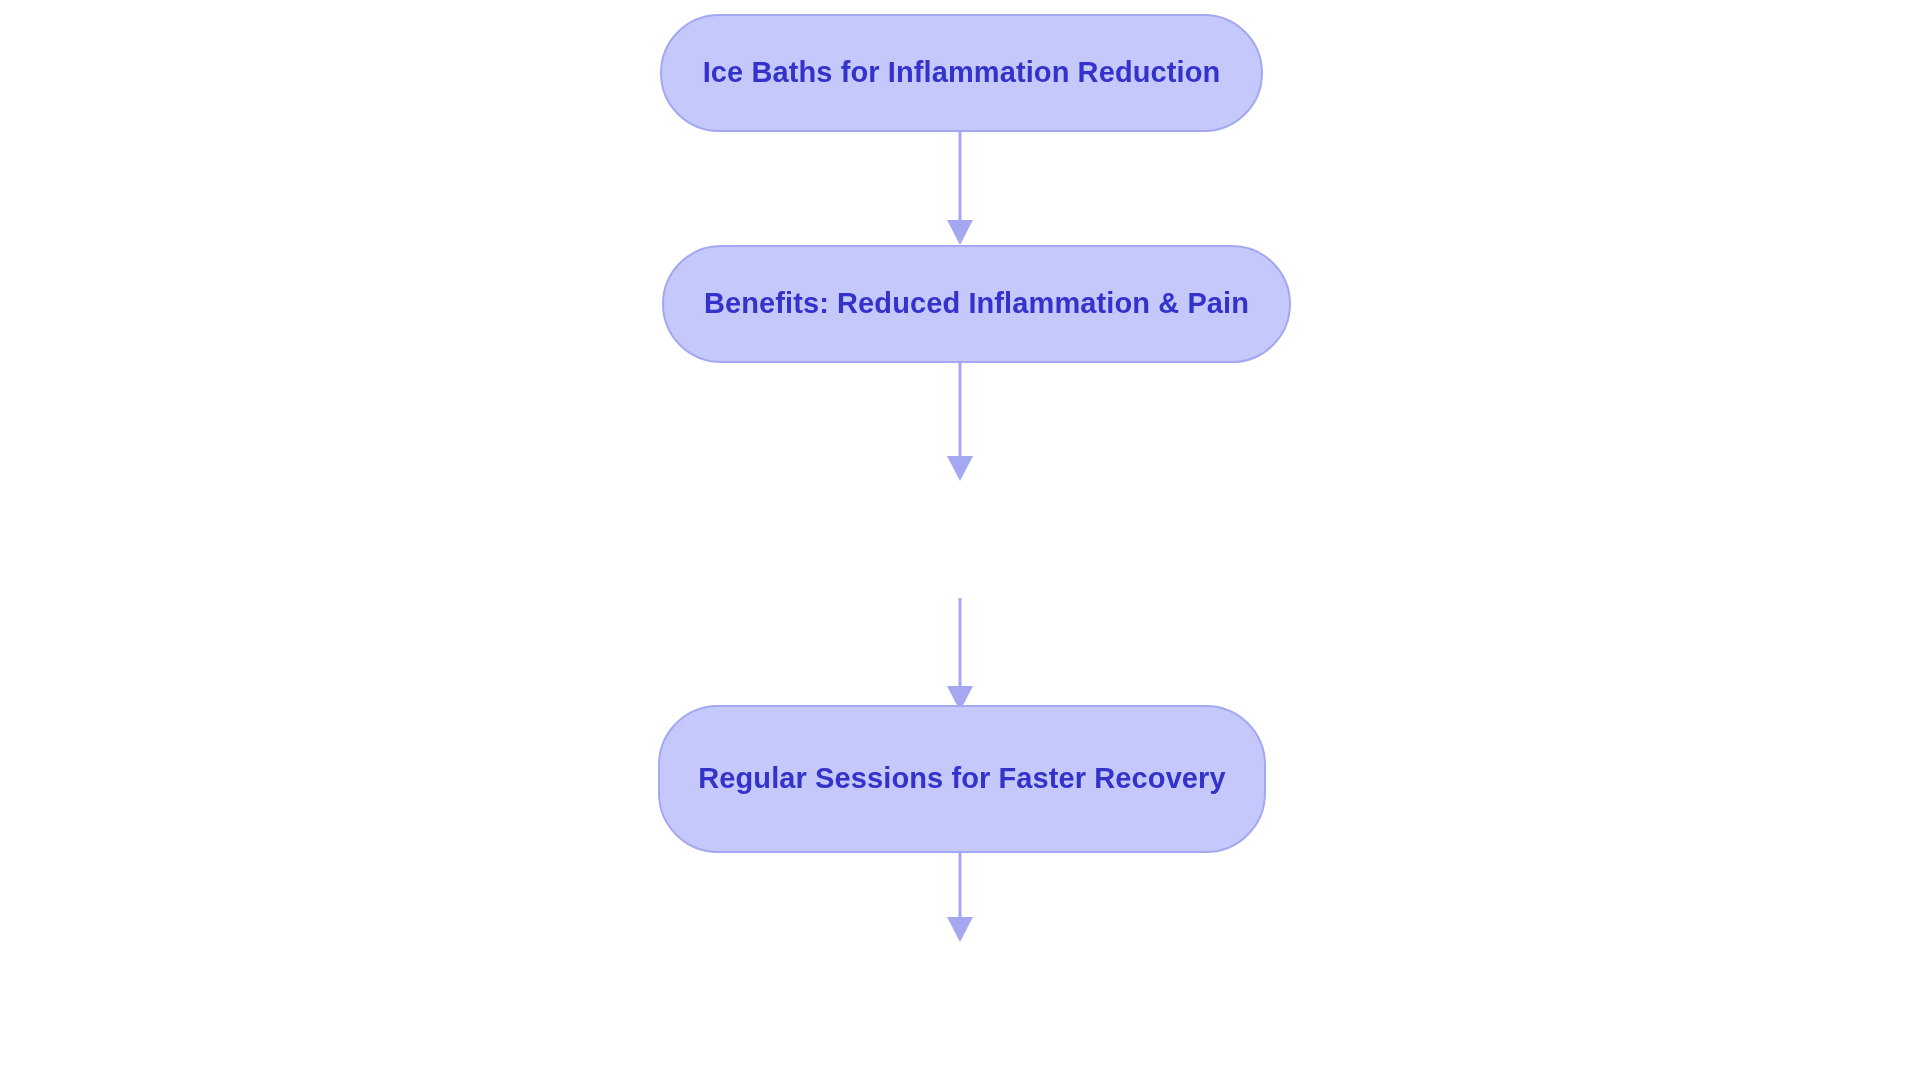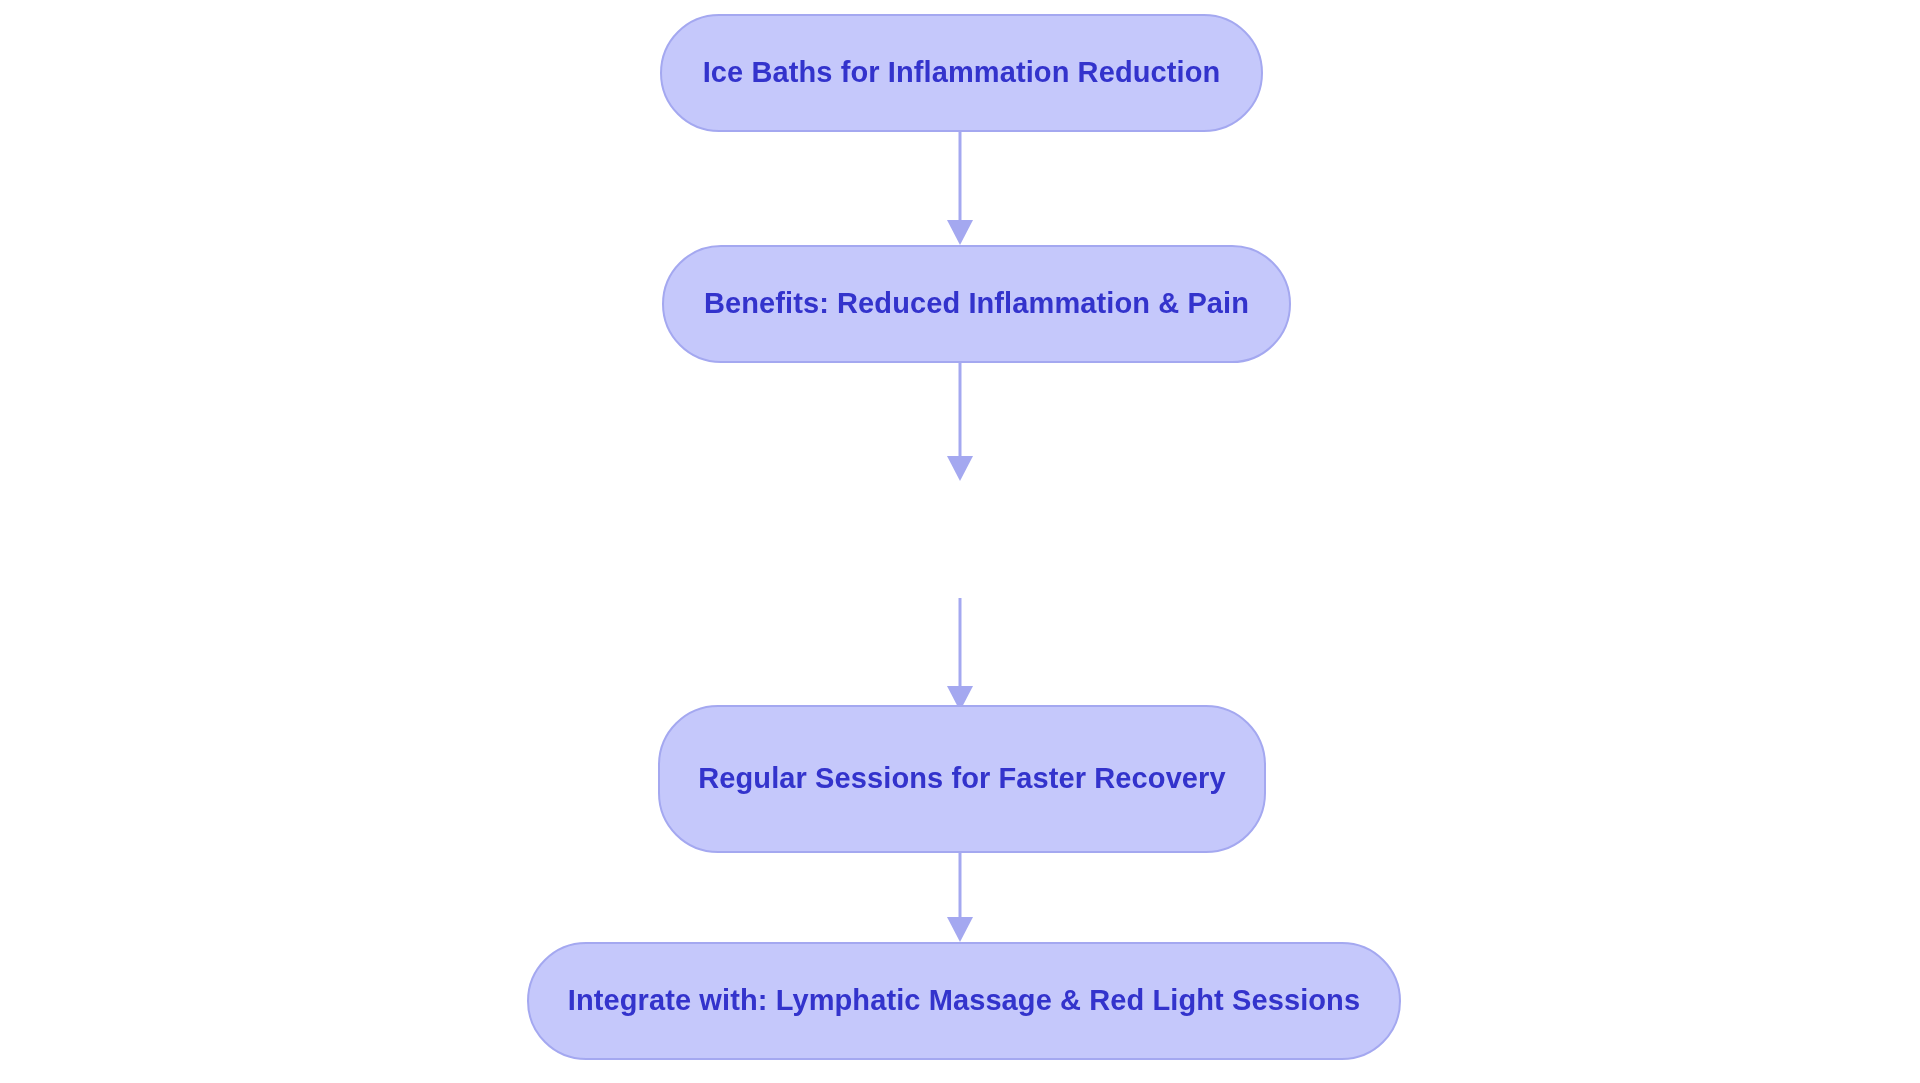--- a/index.html
+++ b/index.html
@@ -89,17 +89,14 @@
 
   <div class="flow-node" style="left:662px; top:245px; width:629px; height:118px;">
     <span class="node-label">Benefits: Reduced Inflammation &amp; Pain</span>
   </div>
 
 
   <div class="flow-node" style="left:658px; top:705px; width:608px; height:148px;">
     <span class="node-label">Regular Sessions for Faster Recovery</span>
   </div>
 
-  <div class="flow-node" style="left:527px; top:942px; width:874px; height:118px;">
-    <span class="node-label">Integrate with: Lymphatic Massage &amp; Red Light Sessions</span>
-  </div>
 
 </div>
 
 </body></html>

